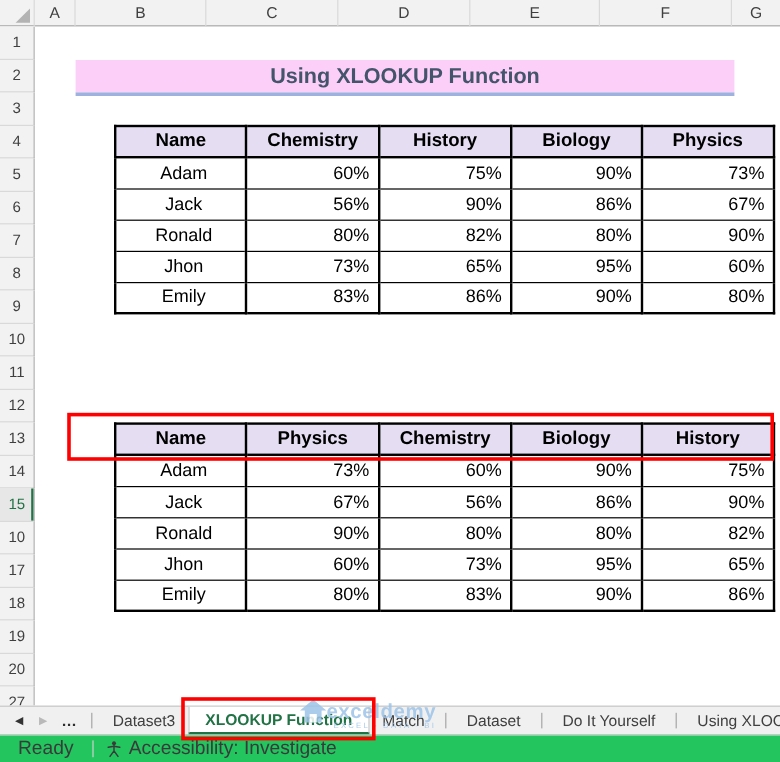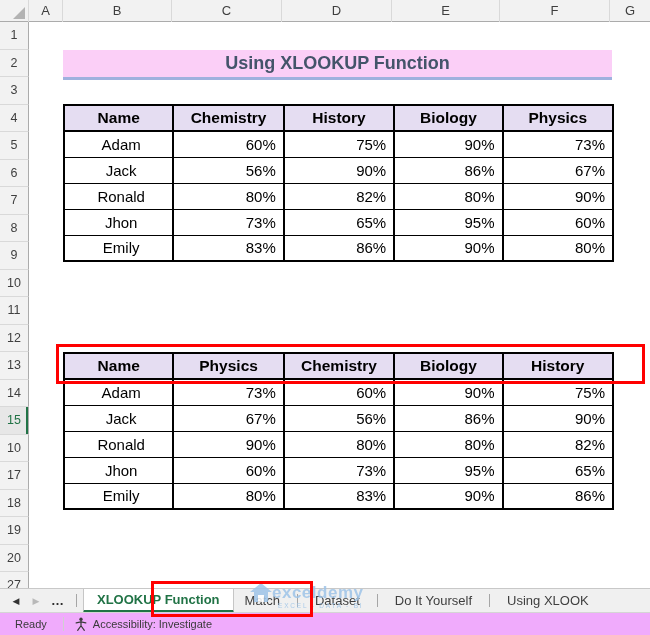--- a/index.html
+++ b/index.html
@@ -26,21 +26,21 @@
 
   
   .banner { position:absolute; left:63px; top:50px; width:549px; height:27px;
     background:var(--banner-pink,#FBCFF7); text-align:center; line-height:27px;
     font-size:18px; font-weight:bold; color:var(--title-text,#44546A); z-index:2; }
   .banner-line { position:absolute; left:63px; top:77px; width:549px; height:3px;
     background:var(--banner-underline,#9FB1DE); z-index:2; }
 
   
   table.data-table { position:absolute; border-collapse:collapse; table-layout:fixed;
-    background:#fff; z-index:2; }
+    background:#fff; z-index:2;margin-left:32px; }
   .data-table th, .data-table td { border:2px solid #000; font-size:15px; color:#000;
     overflow:hidden; white-space:nowrap; }
   .data-table td { border-top-width:1px; border-bottom-width:1px; height:26px; }
   .data-table tr:last-child td { border-bottom-width:2px; }
   .data-table th { height:26px; background:var(--header-lavender,#E5DDF2);
     font-weight:bold; font-size:15.5px; text-align:center; }
   .data-table td.name-cell { text-align:center; padding-left:5px; }
   .data-table td.pct-cell { text-align:right; padding-right:7px; }
 
   
@@ -58,22 +58,22 @@
   .more-sheets { width:24px; text-align:center; font-size:13px; font-weight:bold;
     color:#2e2e2e; letter-spacing:1px; flex:0 0 auto; }
   .tdiv { width:1px; height:13px; background:#A6A6A6; margin:0 6px; flex:0 0 auto; }
   .tab { padding:0 11px; height:24px; line-height:23px; flex:0 0 auto; color:#3f3f3f; }
   .tab.active { background:#fff; color:var(--excel-green,#217346); font-weight:bold;
     border-left:1px solid #C6C6C6; border-right:1px solid #C6C6C6;
     border-bottom:3px solid var(--excel-green,#217346); padding:0 13px; line-height:21px; }
 
   
   .statusbar { position:absolute; left:0; top:612px; width:650px; height:23px;
-    background:#f0abfc; border-top:1px solid #D5D5D5; display:flex; align-items:center;
-    font-size:11px; color:#3a3a3a; z-index:3; }
+    background:#22c55e; border-top:1px solid #D5D5D5; display:flex; align-items:center;
+    font-size:16px; color:#3a3a3a; z-index:3; }
   .status-ready { margin-left:15px; }
   .sdiv { width:1px; height:14px; background:#D0D0D0; margin-left:16px; }
   .acc-icon { margin-left:10px; display:inline-flex; }
   .acc-label { margin-left:5px; }
 
   
   .watermark { position:absolute; left:250px; top:583px; z-index:5; opacity:0.85;
     pointer-events:none; }
   .wm-row { display:flex; align-items:center; }
   .wm-name { font-size:17px; font-weight:bold; color:#9EC4E8; letter-spacing:0.5px; }
@@ -241,20 +241,21 @@
 
   <div class="red-box" id="red-box-table"></div>
   <div class="red-box" id="red-box-tab"></div>
 
   <div class="tabbar">
     <span class="arrow">◀</span>
     <span class="arrow disabled">▶</span>
     <span class="more-sheets">…</span>
     <span class="tdiv"></span>
     <span id="tabs-holder" style="display:flex; align-items:center; height:100%;">
+        <span class="tab">Dataset3</span>
         <span class="tab active">XLOOKUP Function</span>
         <span class="tab">Match</span>
         <span class="tdiv"></span>
         <span class="tab">Dataset</span>
         <span class="tdiv"></span>
         <span class="tab">Do It Yourself</span>
         <span class="tdiv"></span>
         <span class="tab">Using XLOOK</span>
       </span>
   </div>

